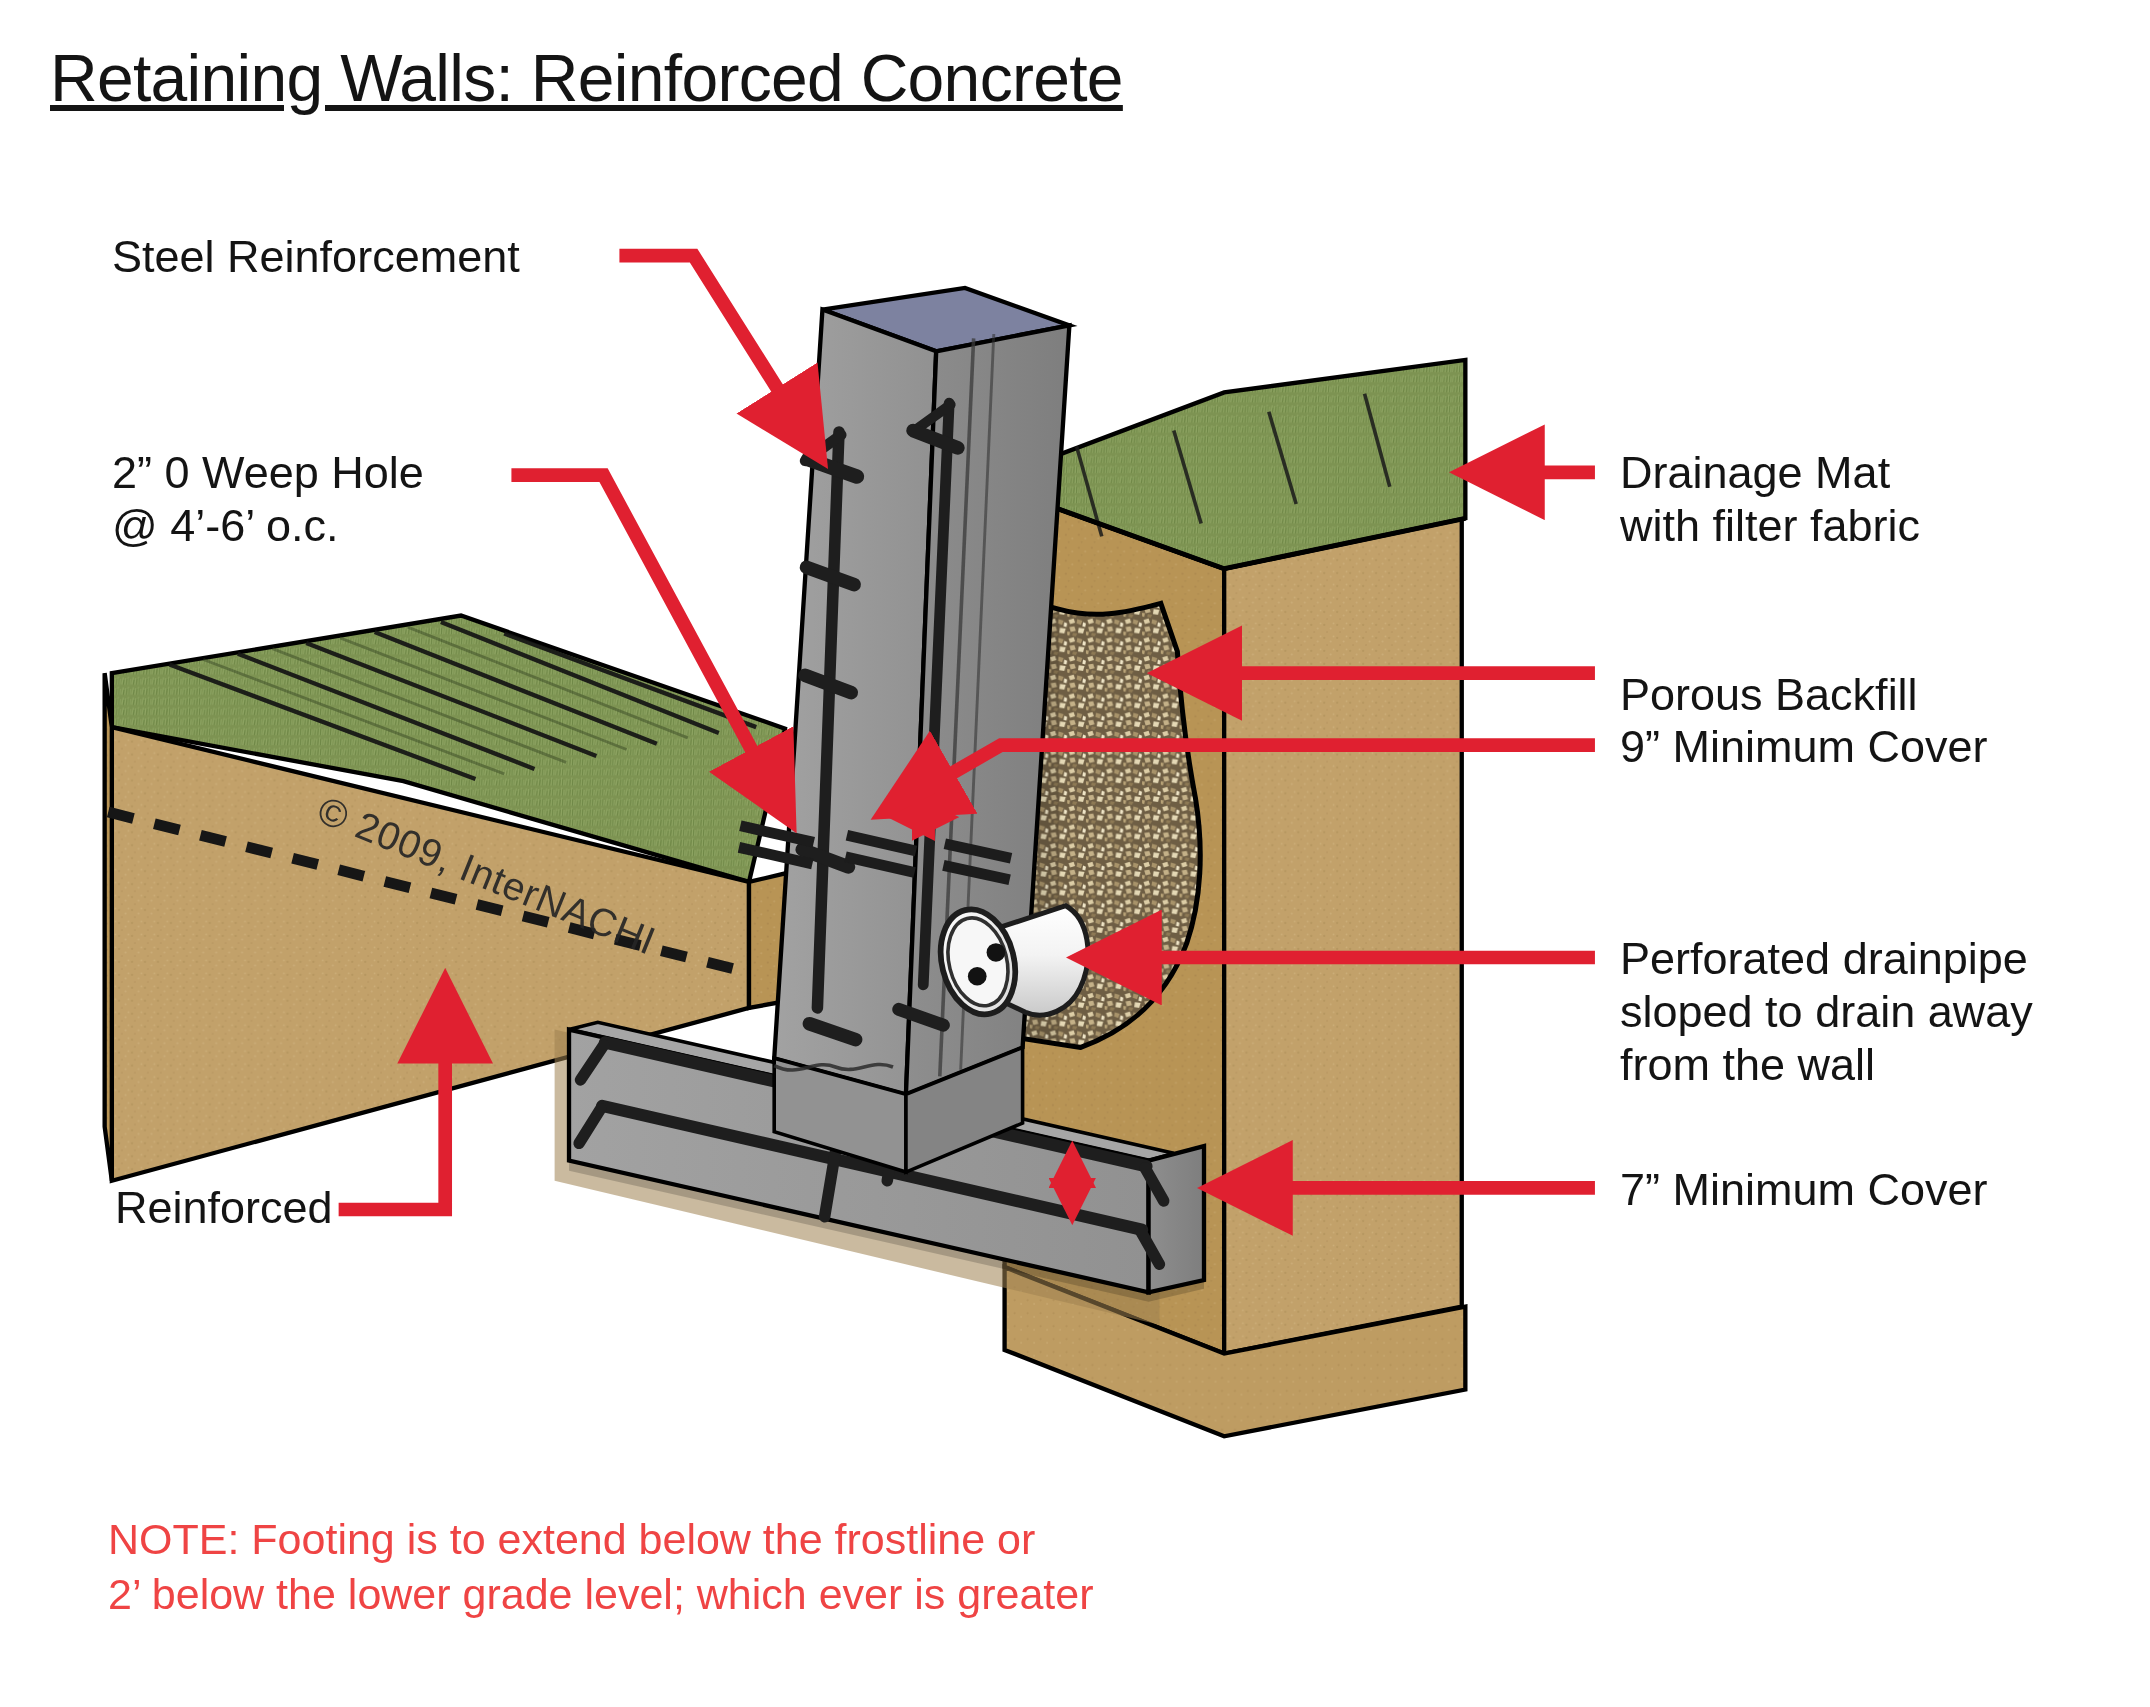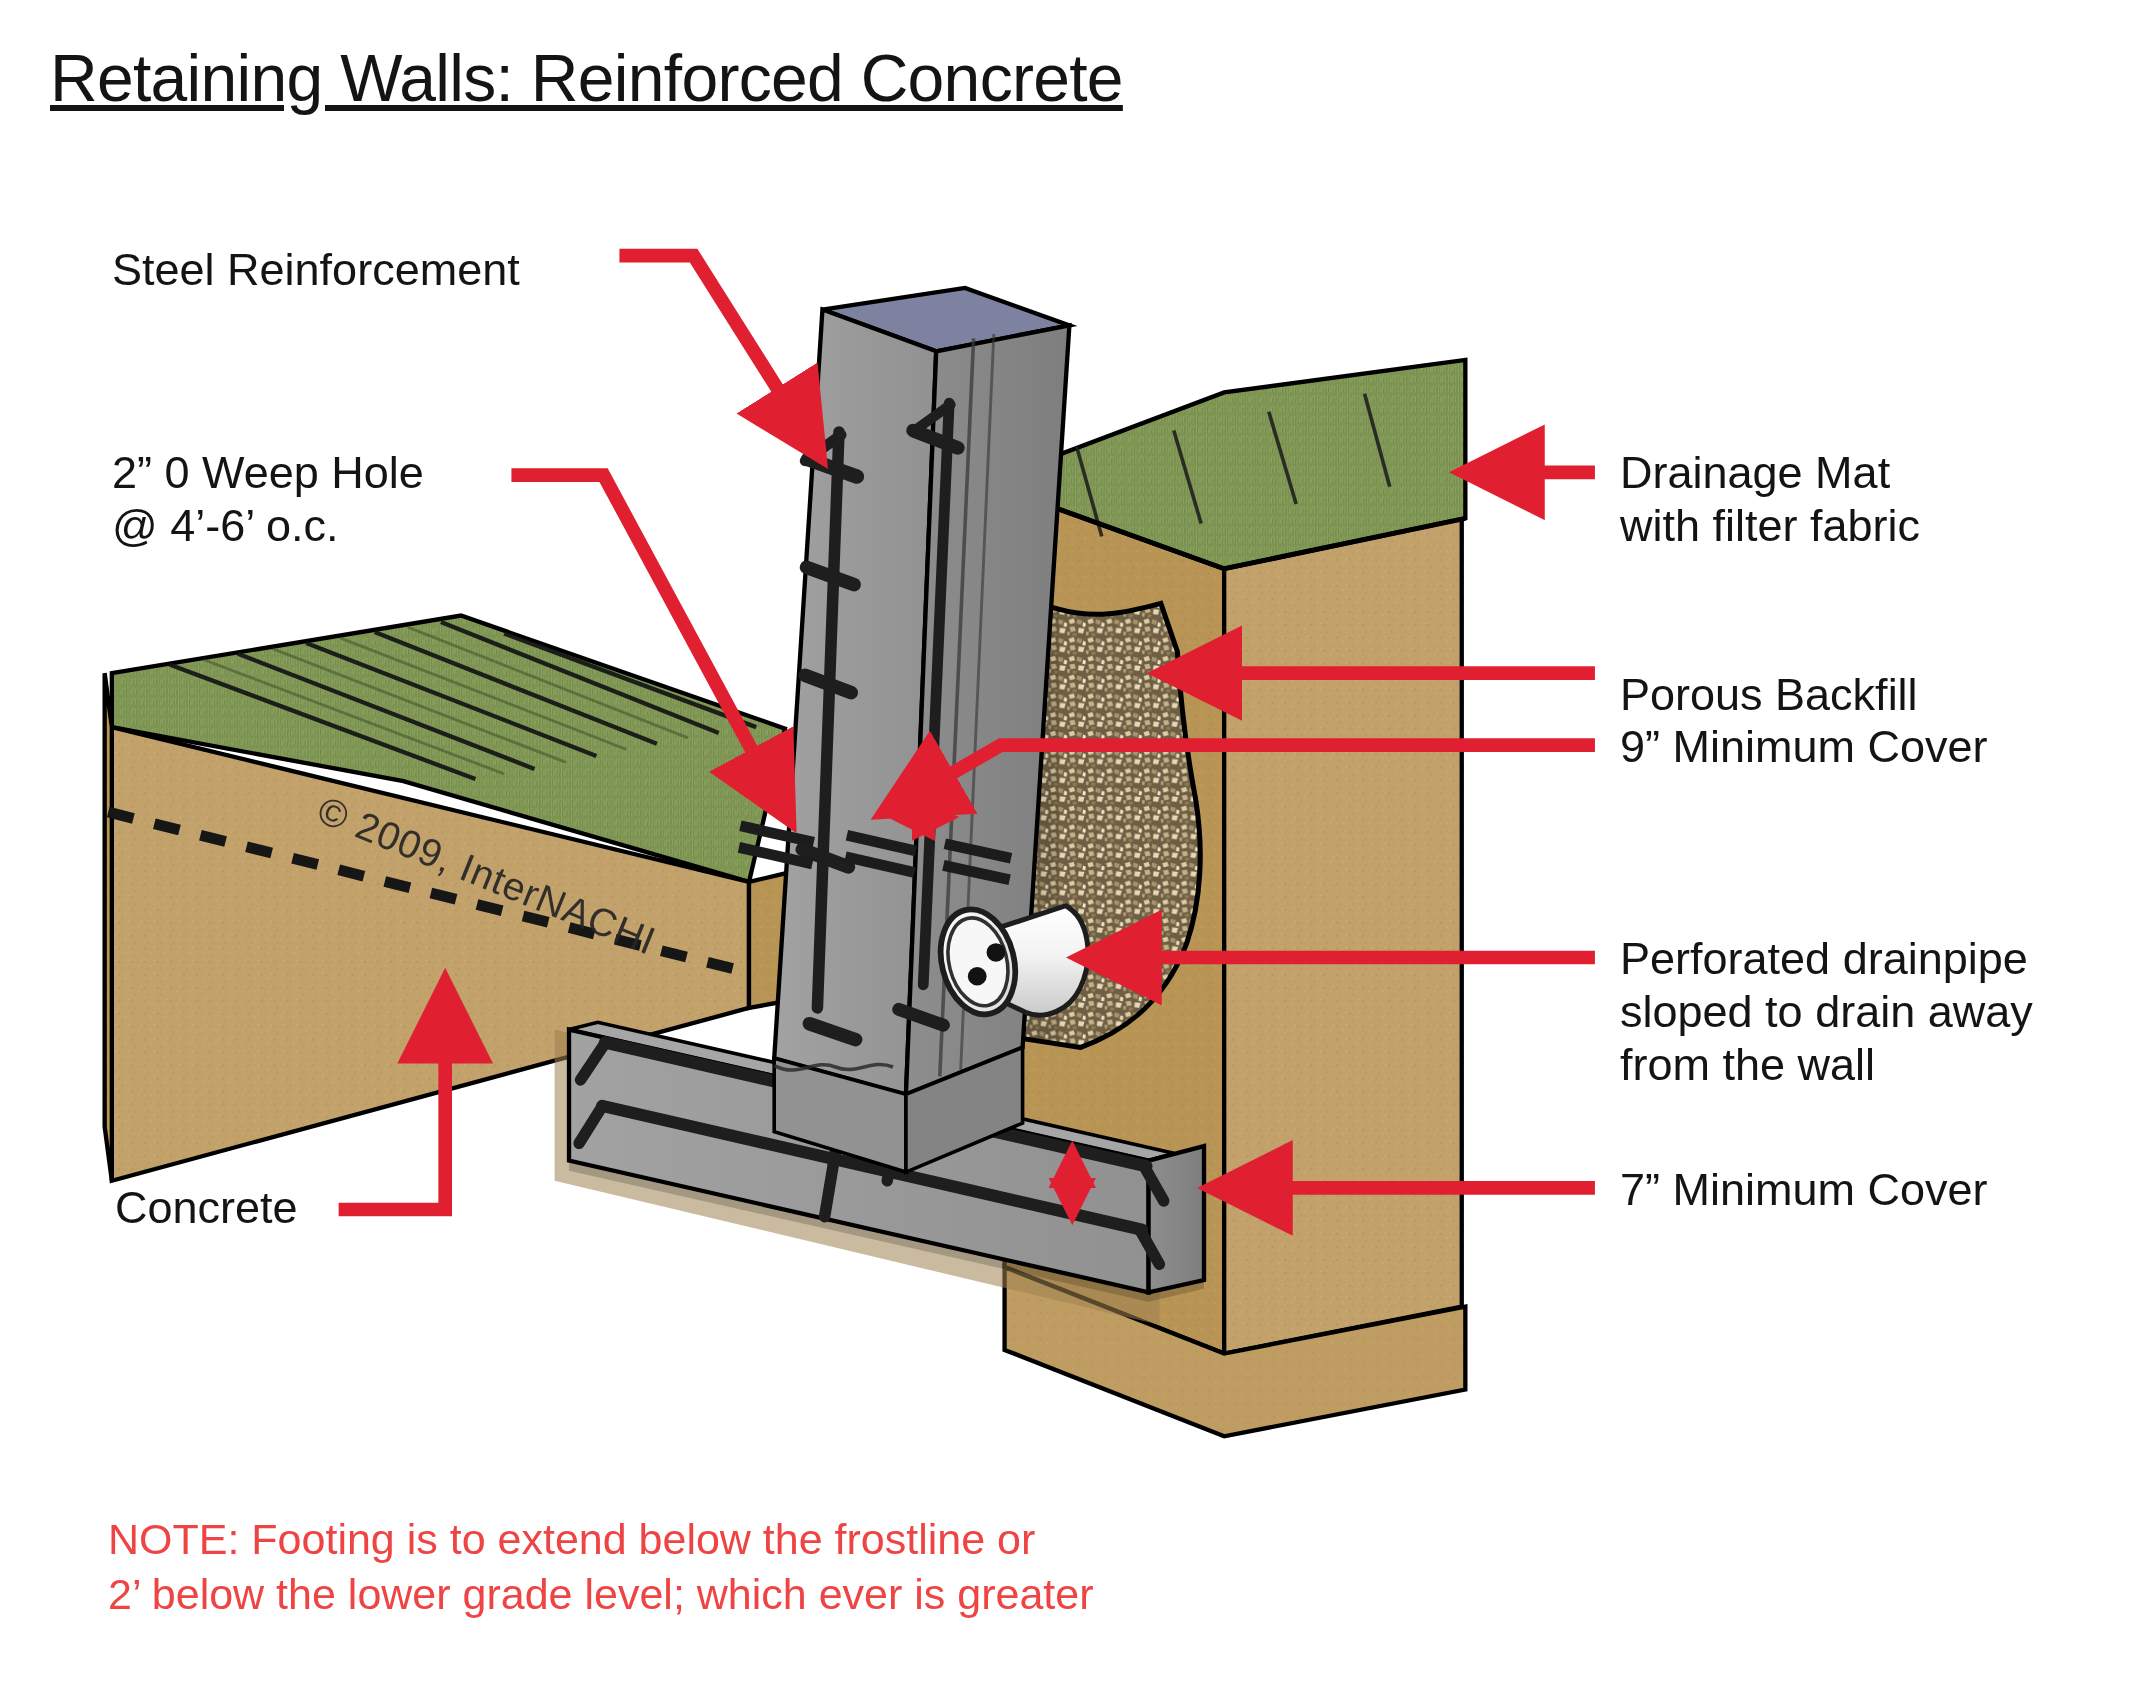--- a/index.html
+++ b/index.html
@@ -277,26 +277,26 @@
 
     <path d="M1246,1135 L1318,1135" marker-start="url(#arrowRedSm)" marker-end="url(#arrowRedSm)"></path>
 
     <path d="M1489,1598 L1489,1688" marker-start="url(#arrowRedSm)" marker-end="url(#arrowRedSm)"></path>
   </g>
 
 </svg>
 
 <div class="abs" id="watermark">© 2009, InterNACHI</div>
 
-<div class="abs label" style="left:112px; top:230px;margin-top:13px;">Steel Reinforcement</div>
+<div class="abs label" style="left:112px; top:230px;">Steel Reinforcement</div>
 
 <div class="abs label" style="left:112px; top:446px;">2” 0 Weep Hole
 @ 4’-6’ o.c.</div>
 
-<div class="abs label" style="left:115px; top:1181px;">Concrete</div>
+<div class="abs label" style="left:115px; top:1181px;">Reinforced</div>
 
 <div class="abs label right" style="left:1620px; top:446px;">Drainage Mat
 with filter fabric</div>
 
 <div class="abs label right" style="left:1620px; top:668px;">Porous Backfill</div>
 
 <div class="abs label right" style="left:1620px; top:720px;">9” Minimum Cover</div>
 
 <div class="abs label right" style="left:1620px; top:932px;">Perforated drainpipe
 sloped to drain away

